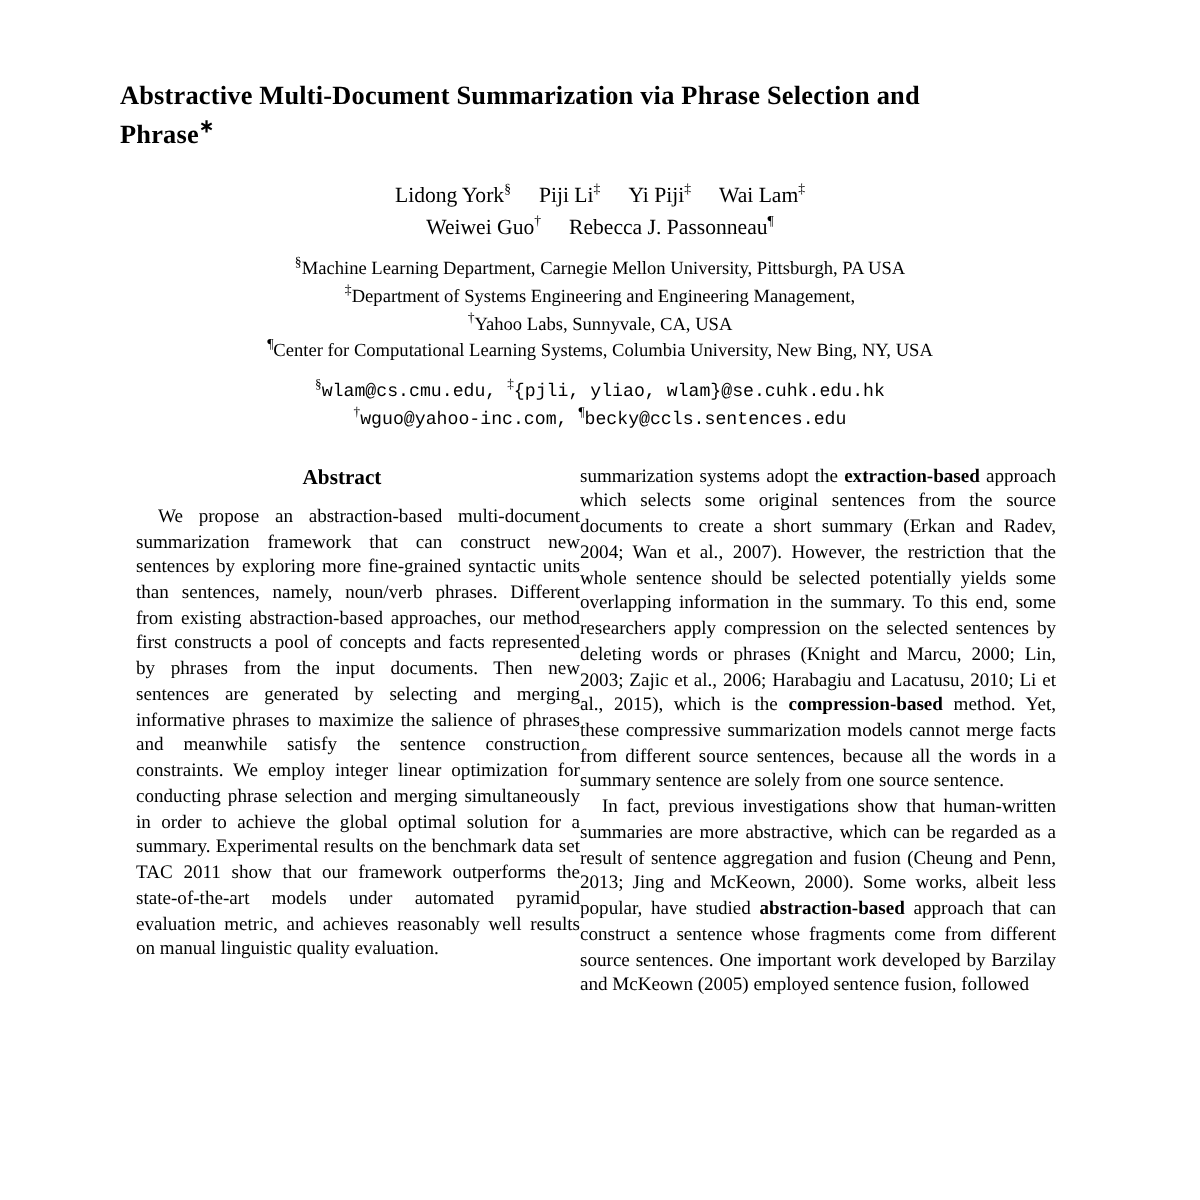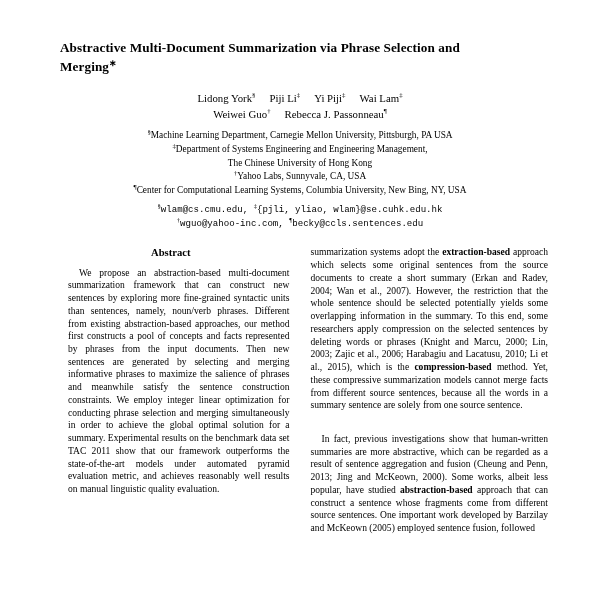--- a/index.html
+++ b/index.html
@@ -61,21 +61,20 @@
     font-size: 9.1px;
     line-height: 1.52;
   }
   .emails sup {
     font-family: "Liberation Serif", serif;
     font-size: 6.6px;
   }
   .columns {
     margin-top: 16px;
     display: flex;
-    gap: 21px;
   }
   .col {
     width: 238px;
     font-size: 9.55px;
     line-height: 1.335;
     text-align: justify;
   }
   .section-head {
     text-align: center;
     font-weight: bold;
@@ -84,51 +83,50 @@
   }
   .col p {
     margin: 0;
     text-indent: 11px;
   }
   .col p.first {
     text-indent: 11px;
     margin-left: 16px;
   }
   .col p + p {
-    margin-top: 21px;
+    margin-top: 0;
   }
   .bold {
     font-weight: bold;
     font-family: Liberation Serif, serif;
   }
 </style>
 </head>
 <body>
 
 <div class="page">
 
   <div class="title">
     <span>Abstractive Multi-Document Summarization via Phrase Selection and</span>
     <br>
-    <span>Merging</span><span class="sym">∗</span>
+    <span>Phrase</span><span class="sym">∗</span>
   </div>
 
   <div class="authors">
     <div>
       <span class="name"><span>Lidong York</span><sup>§</sup></span><span class="name"><span>Piji Li</span><sup>‡</sup></span><span class="name"><span>Yi Piji</span><sup>‡</sup></span><span class="name"><span>Wai Lam</span><sup>‡</sup></span>
     </div>
     <div>
       <span class="name"><span>Weiwei Guo</span><sup>†</sup></span><span class="name"><span>Rebecca J. Passonneau</span><sup>¶</sup></span>
     </div>
   </div>
 
   <div class="affils">
     <div><sup>§</sup><span>Machine Learning Department, Carnegie Mellon University, Pittsburgh, PA USA</span></div>
     <div><sup>‡</sup><span>Department of Systems Engineering and Engineering Management,</span></div>
-    <div><span>The Chinese University of Hong Kong</span></div>
     <div><sup>†</sup><span>Yahoo Labs, Sunnyvale, CA, USA</span></div>
     <div><sup>¶</sup><span>Center for Computational Learning Systems, Columbia University, New Bing, NY, USA</span></div>
   </div>
 
   <div class="emails">
     <div><sup>§</sup><span>wlam@cs.cmu.edu,</span> <sup>‡</sup><span>{pjli, yliao, wlam}@se.cuhk.edu.hk</span></div>
     <div><sup>†</sup><span>wguo@yahoo-inc.com,</span> <sup>¶</sup><span>becky@ccls.sentences.edu</span></div>
   </div>
 
   <div class="columns">

